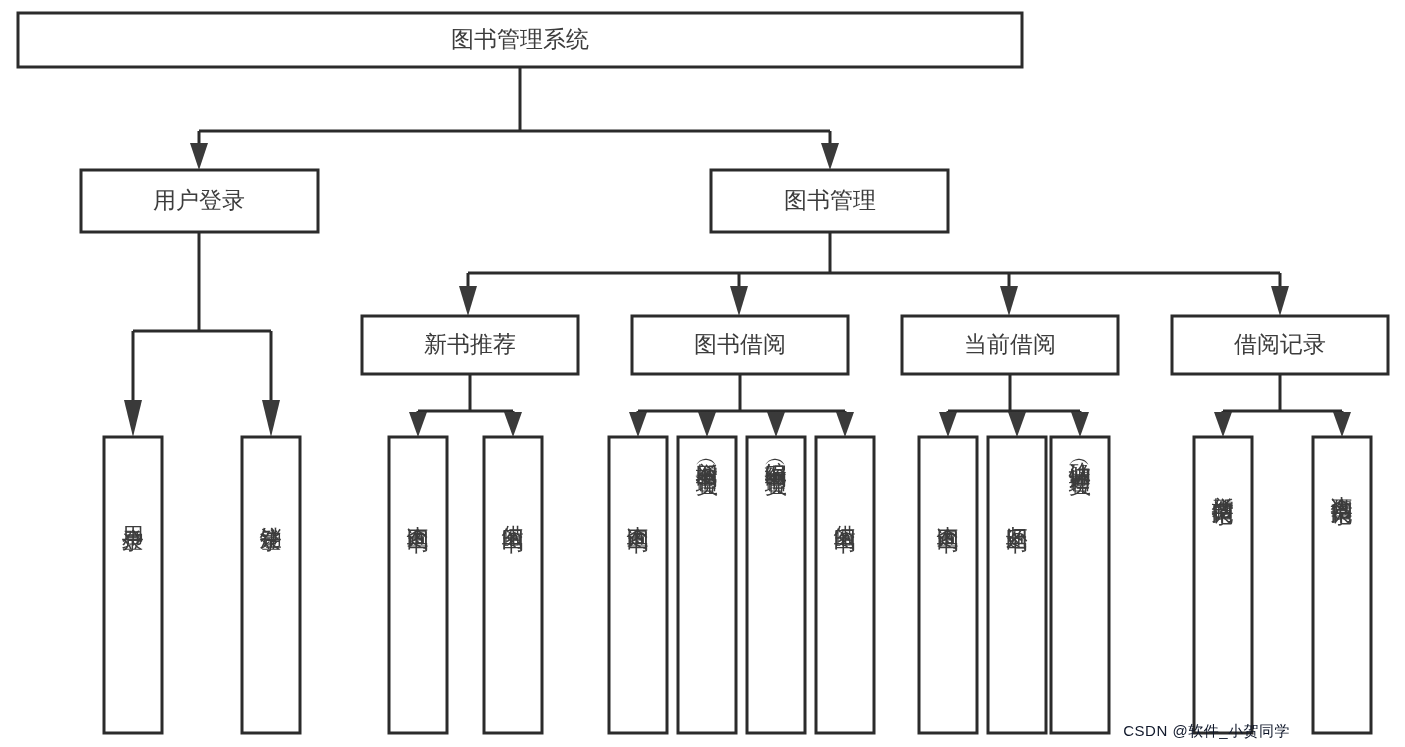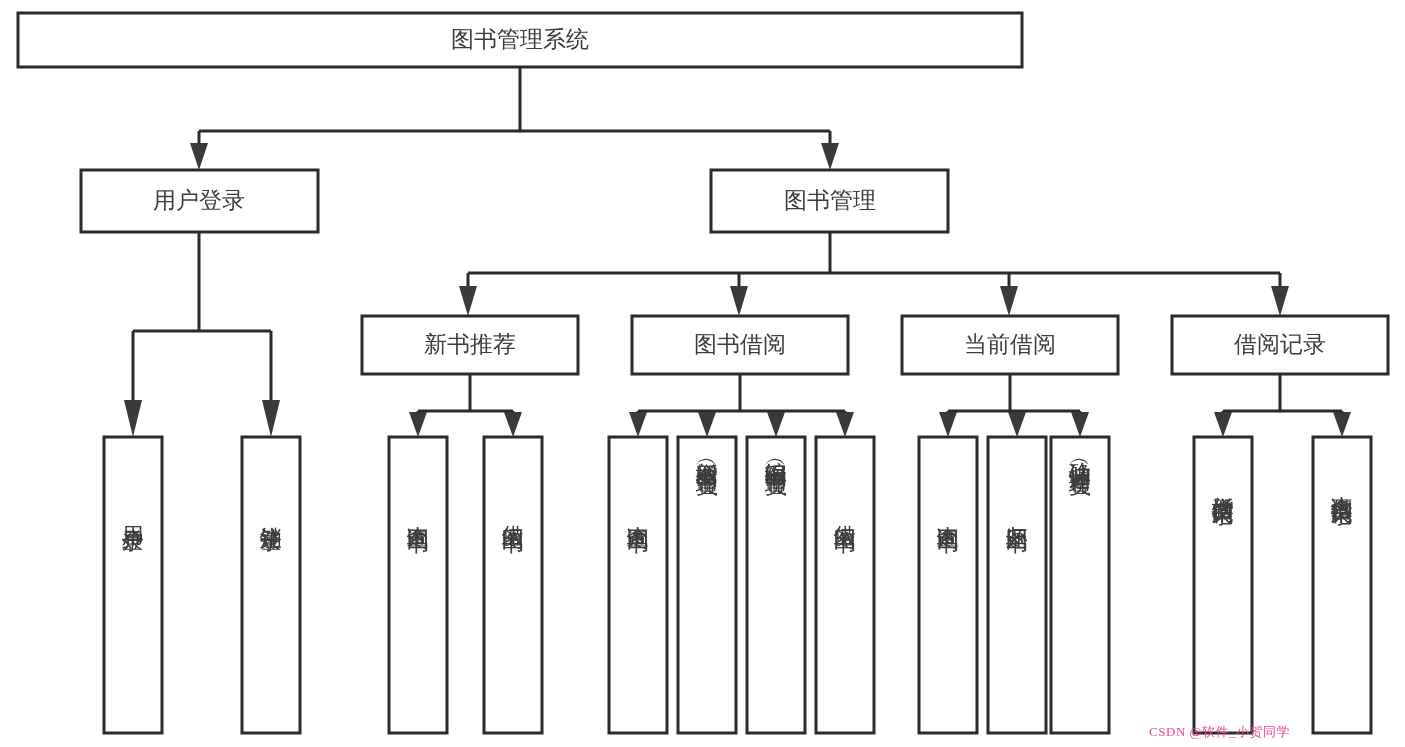--- a/index.html
+++ b/index.html
@@ -61,23 +61,23 @@
     letter-spacing: 2px;
     white-space: nowrap;
     transform: translateX(-50%);
     text-align: left;
     pointer-events: none;
   }
   .watermark {
     position: absolute;
     right: 6px;
     bottom: 6px;
-    font-family: Liberation Serif, serif;
-    font-size: 13px;
-    color: #ec4899;
+    font-family: Liberation Sans, sans-serif;
+    font-size: 15px;
+    color: #0f172a;
     white-space: nowrap;
     letter-spacing: 0.5px;
   }
 </style>
 </head>
 <body>
 
 <div id="diagram-root">
 
   <svg class="diagram-svg" viewBox="0 0 1405 747" xmlns="http://www.w3.org/2000/svg">

